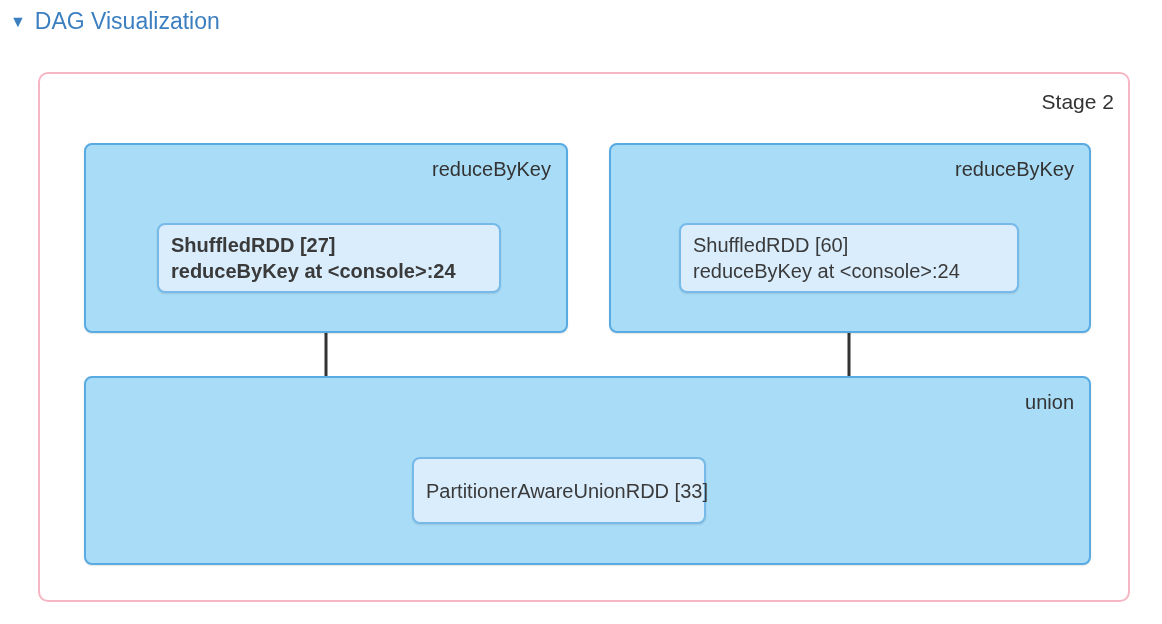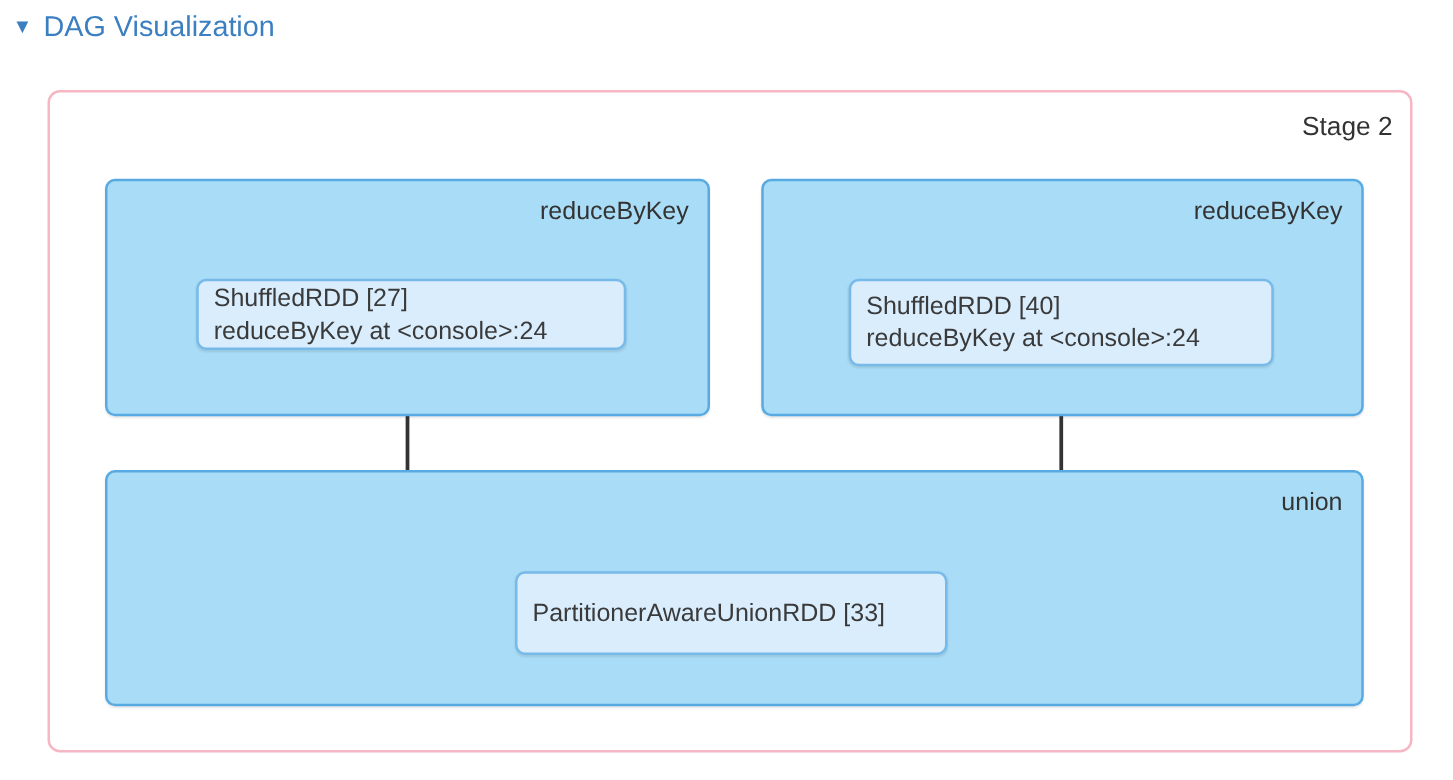--- a/index.html
+++ b/index.html
@@ -85,23 +85,23 @@
     flex-direction: column;
     justify-content: center;
     padding-left: 12px;
     font-size: 20px;
     line-height: 26px;
     color: #3a3a3a;
     box-shadow: 0 1px 2px rgba(0,0,0,0.10);
     white-space: nowrap;
     cursor: default;
   }
-  .node-shuffled-27 { left: 71px;  top: 78px; width: 344px; height: 57px; }
+  .node-shuffled-27 { left: 71px;  top: 78px; width: 344px; height: 70px; font-weight: bold; }
   .node-shuffled-32 { left: 68px;  top: 78px; width: 340px; height: 70px; }
-  .node-union-33    { left: 326px; top: 79px; width: 346px; height: 67px; }
+  .node-union-33    { left: 326px; top: 79px; width: 294px; height: 67px; }
   
   .edges-svg {
     position: absolute;
     left: 0;
     top: 0;
     width: 1092px;
     height: 530px;
     pointer-events: none;
   }
 </style>
@@ -133,21 +133,21 @@
       <div class="cluster-label">reduceByKey</div>
       <div class="rdd-node node-shuffled-27">
         <div>ShuffledRDD [27]</div>
         <div>reduceByKey at &lt;console&gt;:24</div>
       </div>
     </div>
 
     <div class="cluster cluster-rbk-right">
       <div class="cluster-label">reduceByKey</div>
       <div class="rdd-node node-shuffled-32">
-        <div>ShuffledRDD [40]</div>
+        <div>ShuffledRDD [60]</div>
         <div>reduceByKey at &lt;console&gt;:24</div>
       </div>
     </div>
 
     <div class="cluster cluster-union">
       <div class="cluster-label">union</div>
       <div class="rdd-node node-union-33">
         <div>PartitionerAwareUnionRDD [33]</div>
       </div>
     </div>

